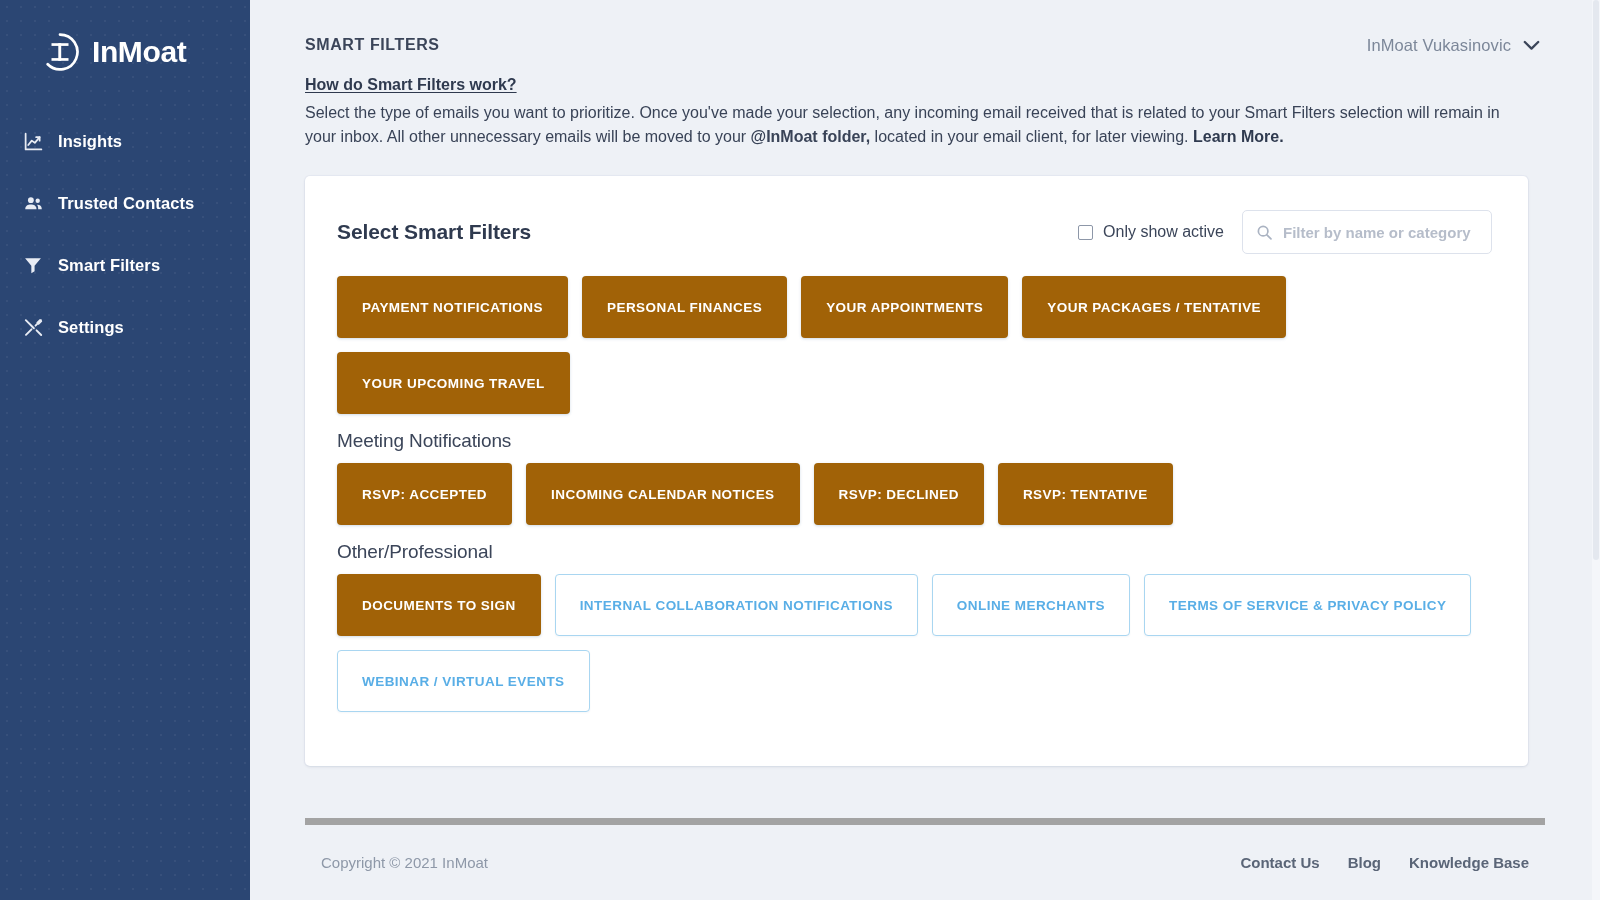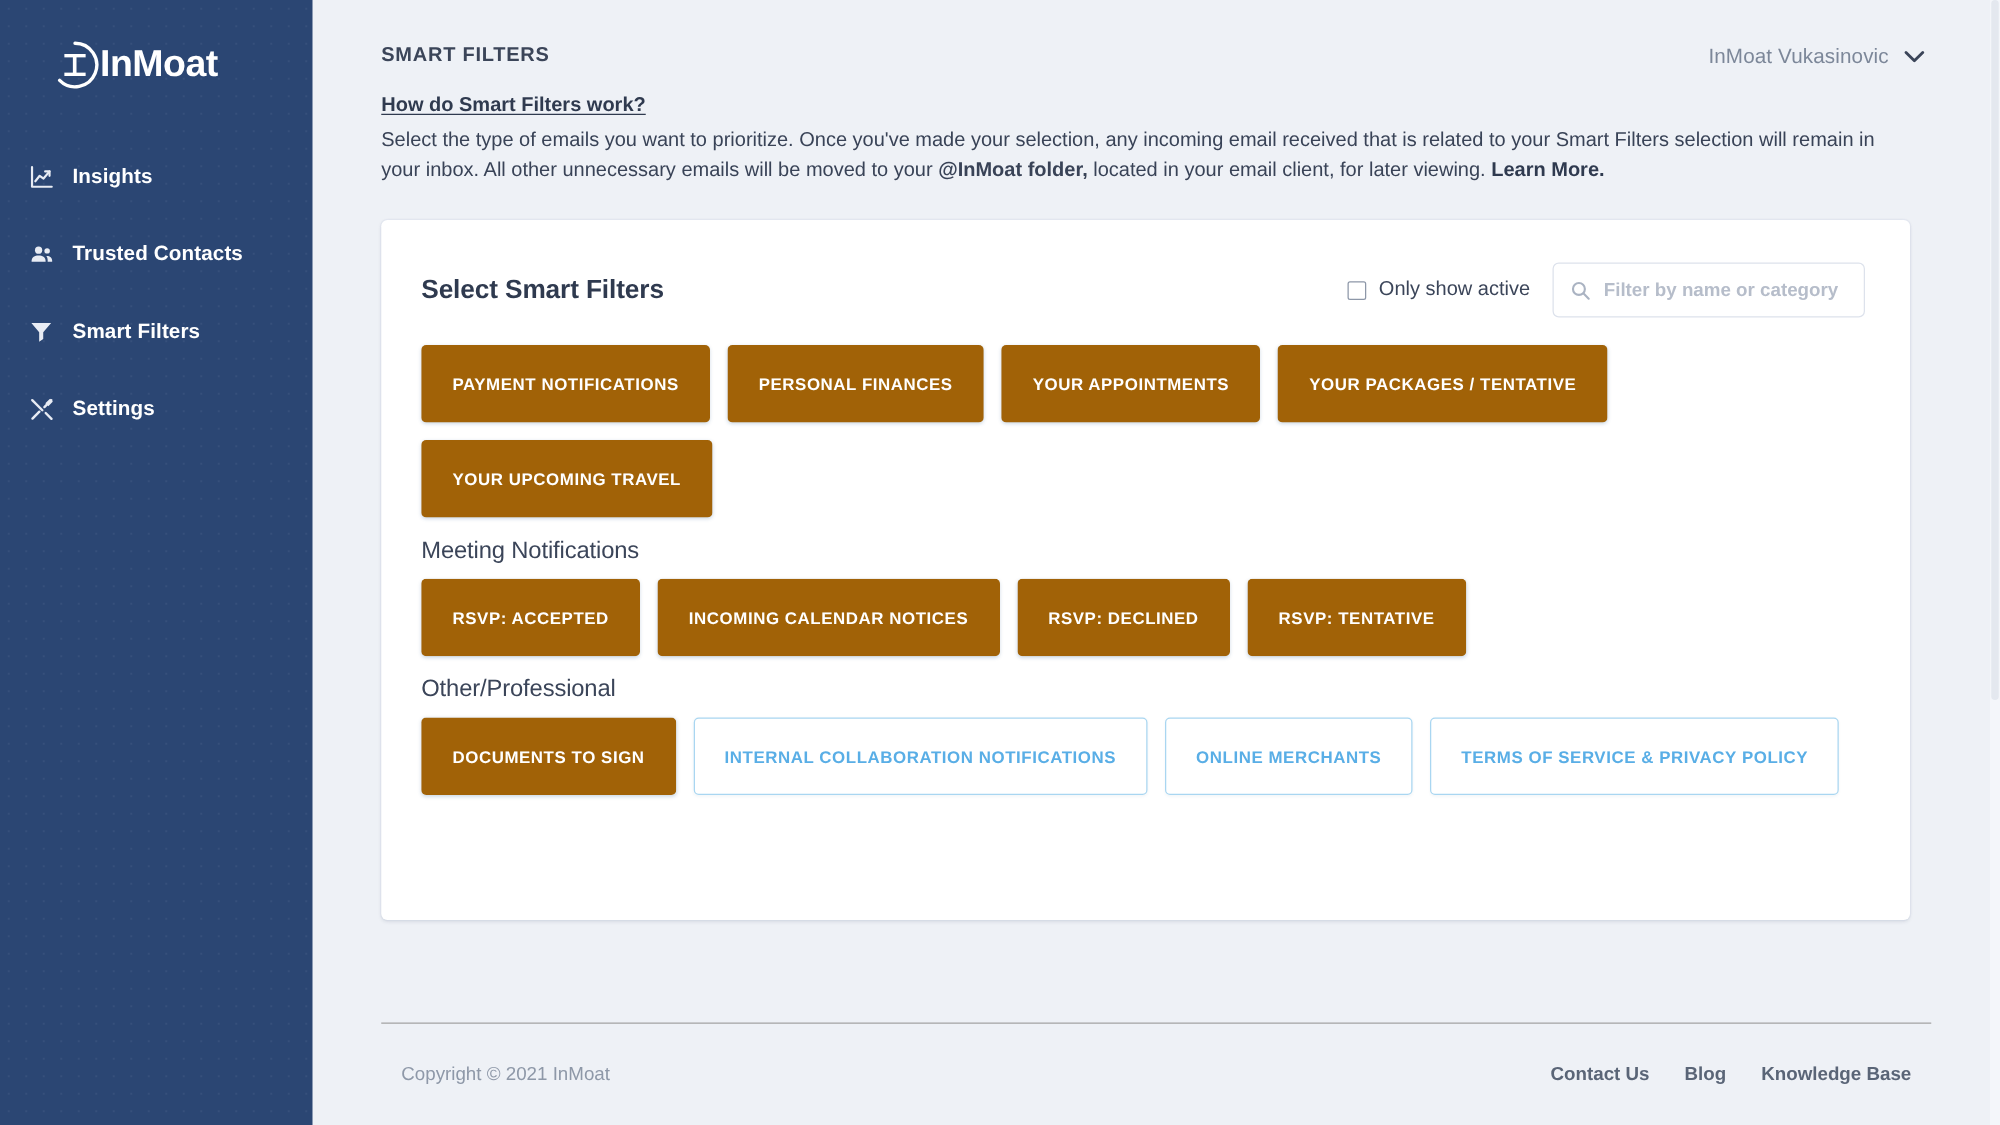--- a/index.html
+++ b/index.html
@@ -32,20 +32,21 @@
     background-image:
       radial-gradient(circle, rgba(255,255,255,0.055) 1px, transparent 1.2px);
     background-size: 14px 14px;
     position: relative;
     padding-top: 0;
   }
 
   .logo-wrap {
     display: flex;
     align-items: center;
+    gap: 12px;
     padding: 26px 0 0 40px;
     height: 78px;
   }
   .logo-mark {
     width: 40px;
     height: 40px;
     flex: 0 0 40px;
   }
   .logo-text {
     color: #ffffff;
@@ -263,21 +264,21 @@
     border: 1px solid #a9d6f1;
     box-shadow: 0 1px 2px rgba(40,90,140,0.05);
   }
 
   
   .footer-wrap {
     padding: 0 55px;
     margin-top: auto;
   }
   .footer {
-    border-top: 1px solid #a3a3a3;
+    border-top: 7px solid #a3a3a3;
     height: 82px;
     display: flex;
     align-items: center;
     justify-content: space-between;
     padding: 0 16px;
   }
   .copyright {
     font-size: 15px;
     color: #8e98a8;
   }
@@ -444,20 +445,23 @@
         </div>
 
         <div class="group">
           <div class="group-title">Other/Professional</div>
           <div class="chip-row">
             <div class="chip active">DOCUMENTS TO SIGN</div>
             <div class="chip inactive">INTERNAL COLLABORATION NOTIFICATIONS</div>
             <div class="chip inactive">ONLINE MERCHANTS</div>
             <div class="chip inactive">TERMS OF SERVICE &amp; PRIVACY POLICY</div>
           </div>
+          <div class="chip-row">
+            <div class="chip inactive">WEBINAR / VIRTUAL EVENTS</div>
+          </div>
         </div>
 
       </div>
     </div>
 
     <div class="footer-wrap">
       <footer class="footer">
         <div class="copyright">Copyright © 2021 InMoat</div>
         <div class="footer-links">
           <a class="footer-link">Contact Us</a>

